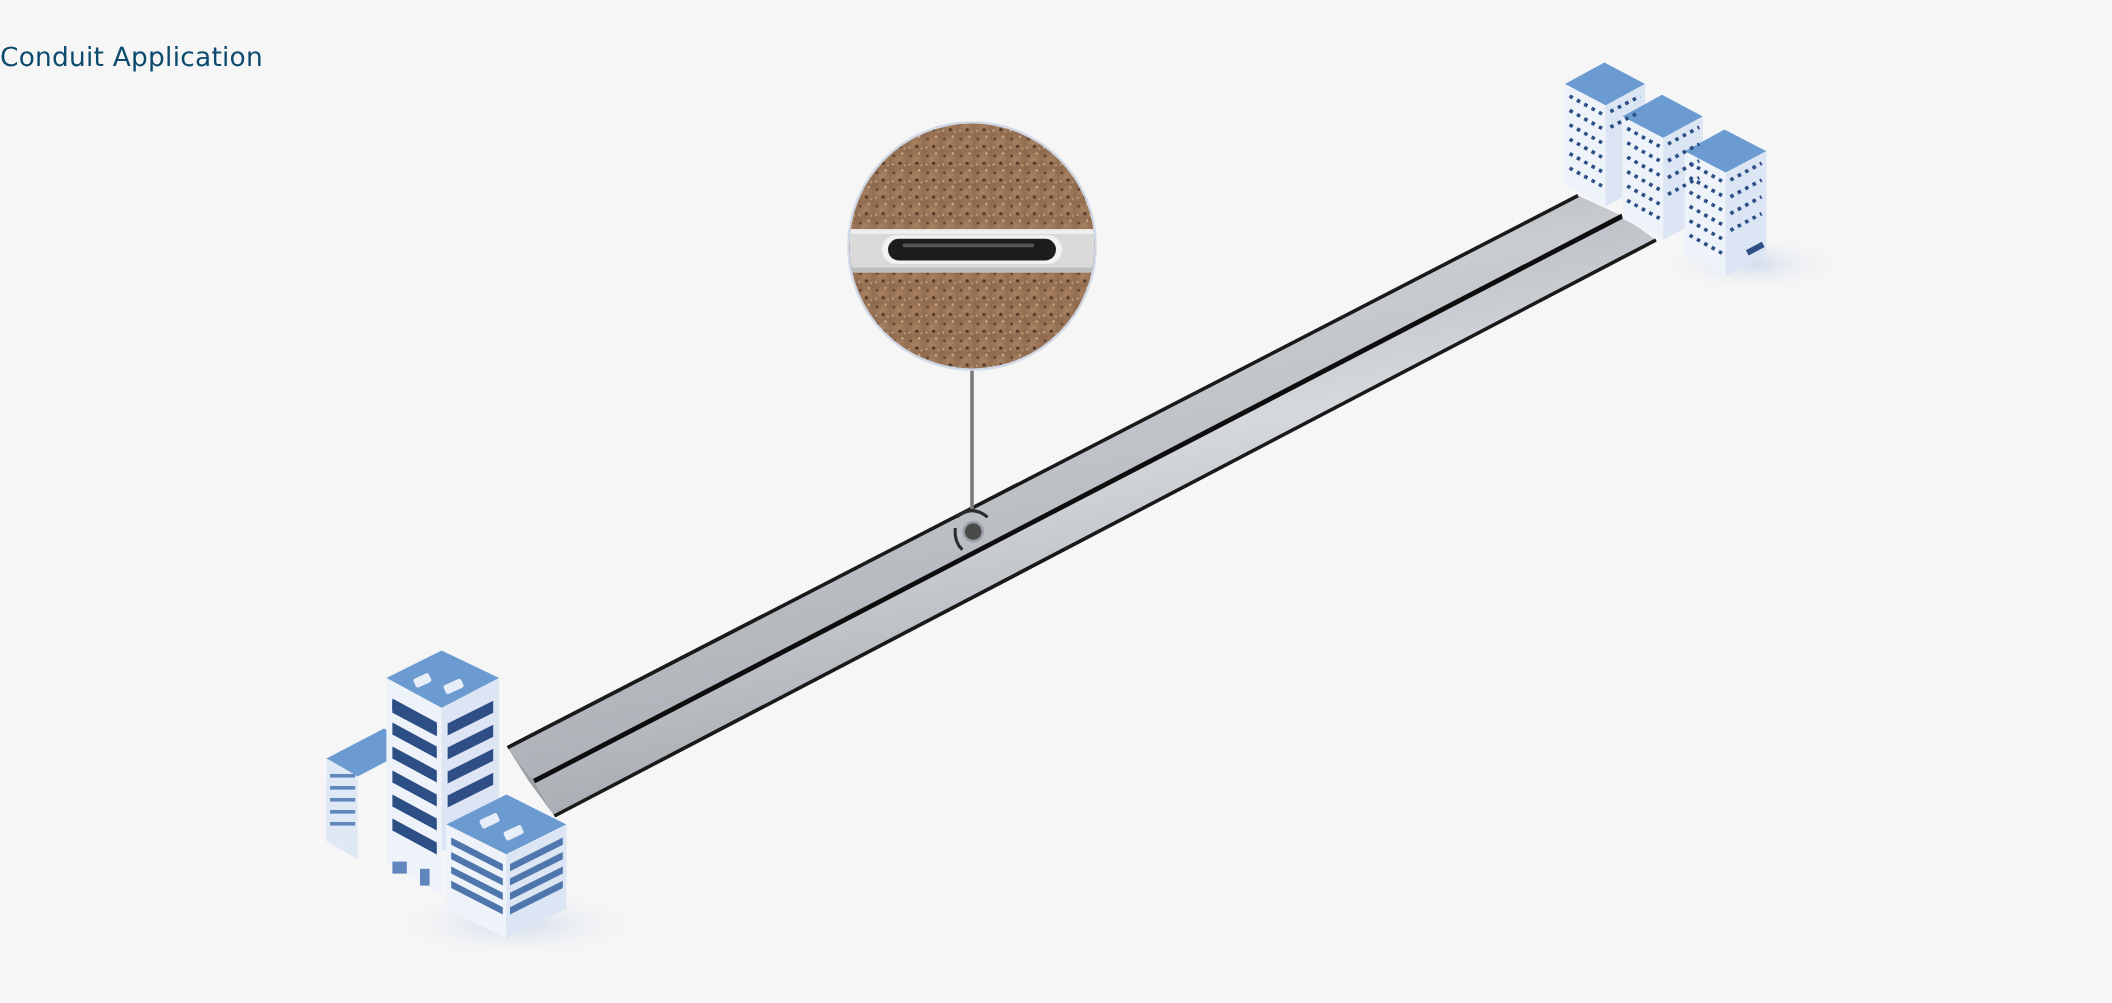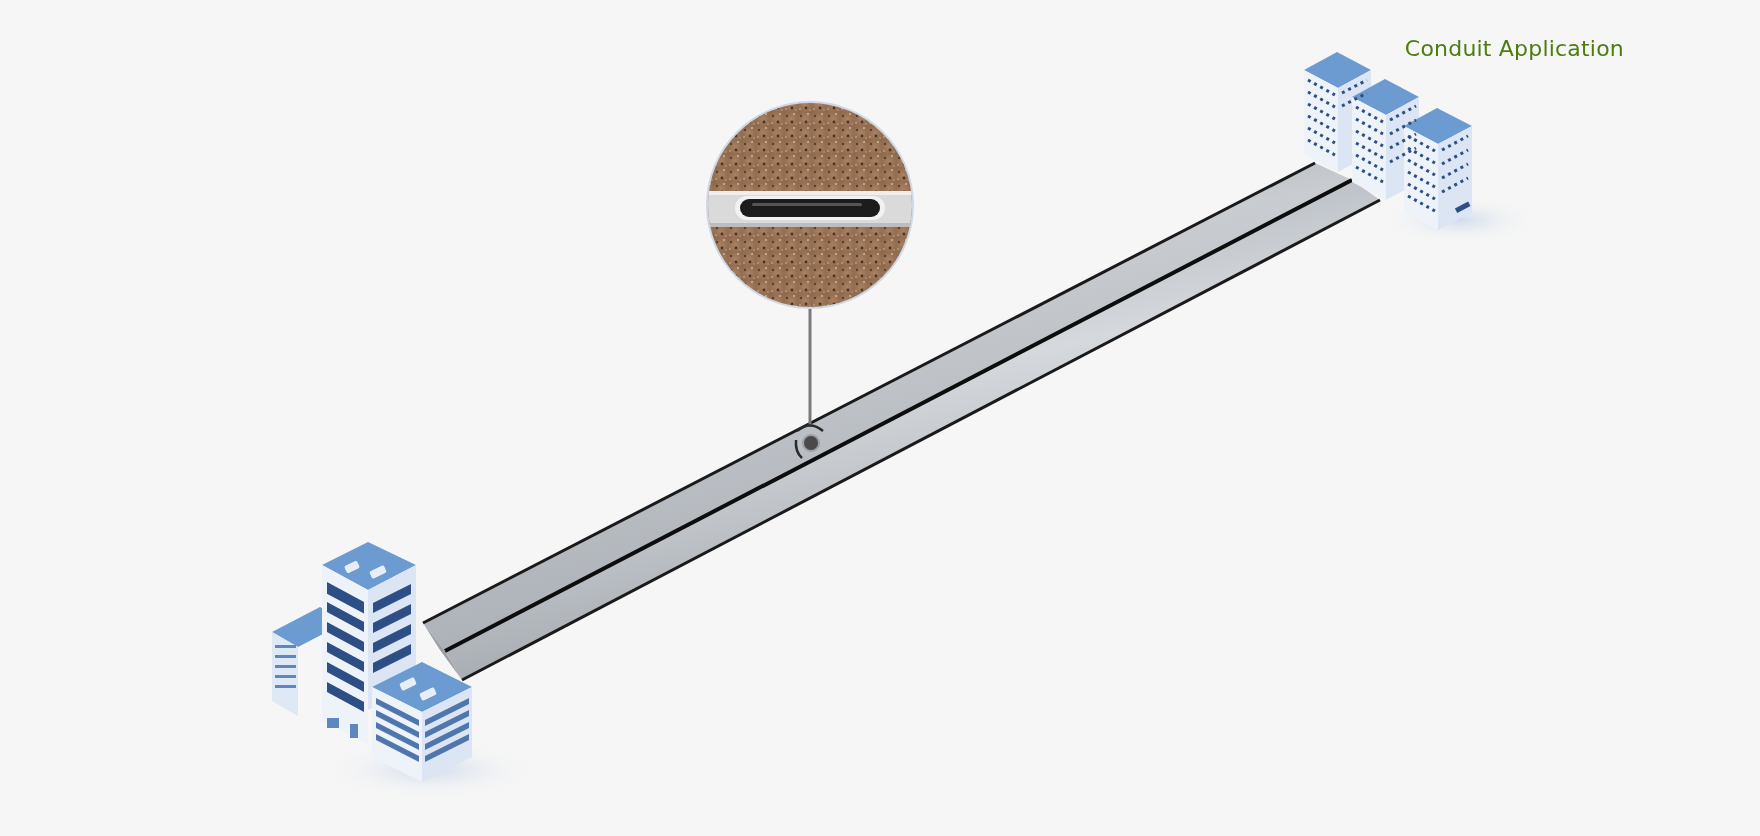--- a/index.html
+++ b/index.html
@@ -4,21 +4,21 @@
 <style>
   html, body { margin:0; padding:0; }
   body {
     width:1760px; height:836px; overflow:hidden;
     background:#f6f6f6;
     font-family:"DejaVu Sans", "Liberation Sans", sans-serif;
     position:relative;
   }
   .title {
     position:absolute; left:0; width:1624px; top:36px;
-    text-align:right; font-size:22px; color:#4d7c0f; letter-spacing:0.2px;
+    text-align:left; font-size:22px; color:#0c4a6e; letter-spacing:0.2px;
   }
   svg.scene { position:absolute; left:0; top:0; }
 </style>
 </head>
 <body>
 
 <div class="title">Conduit Application</div>
 
 <svg class="scene" width="1760" height="836" viewBox="0 0 1760 836">
   <defs>

